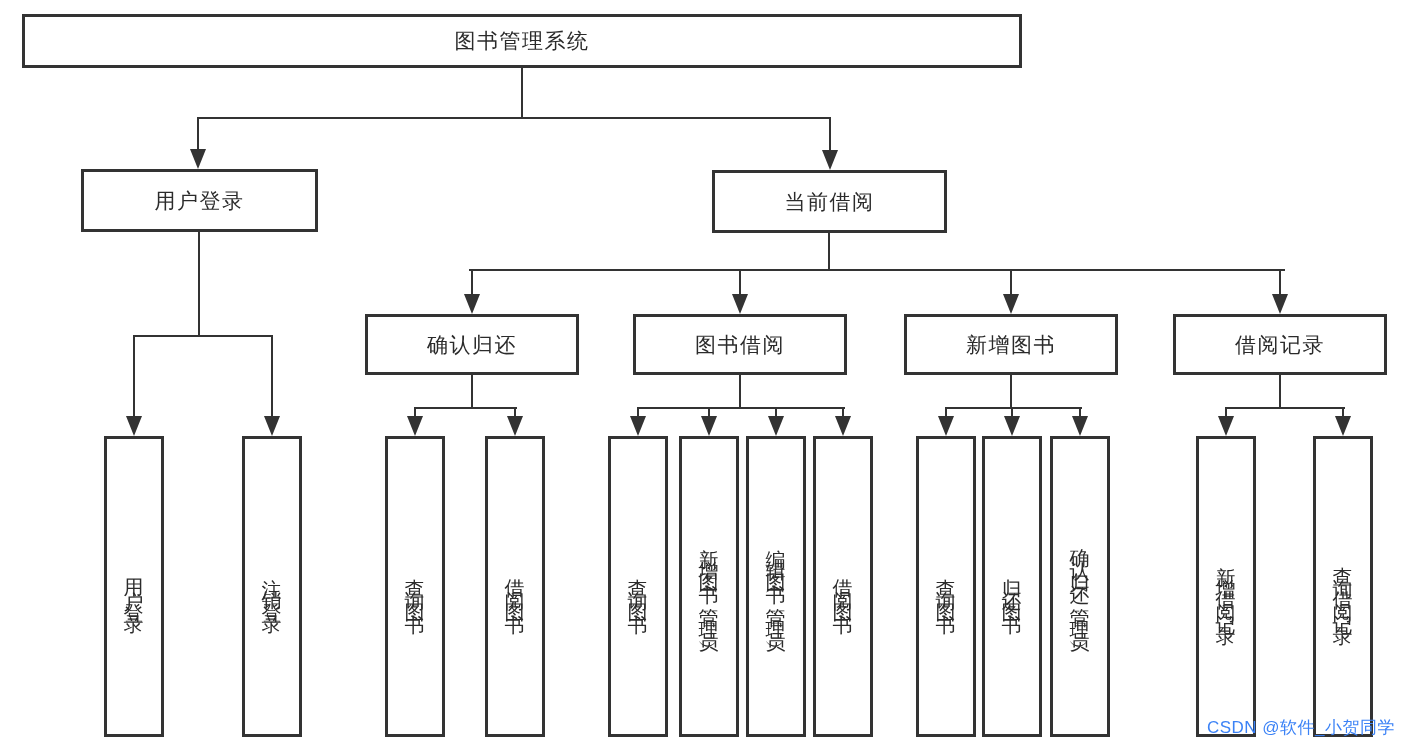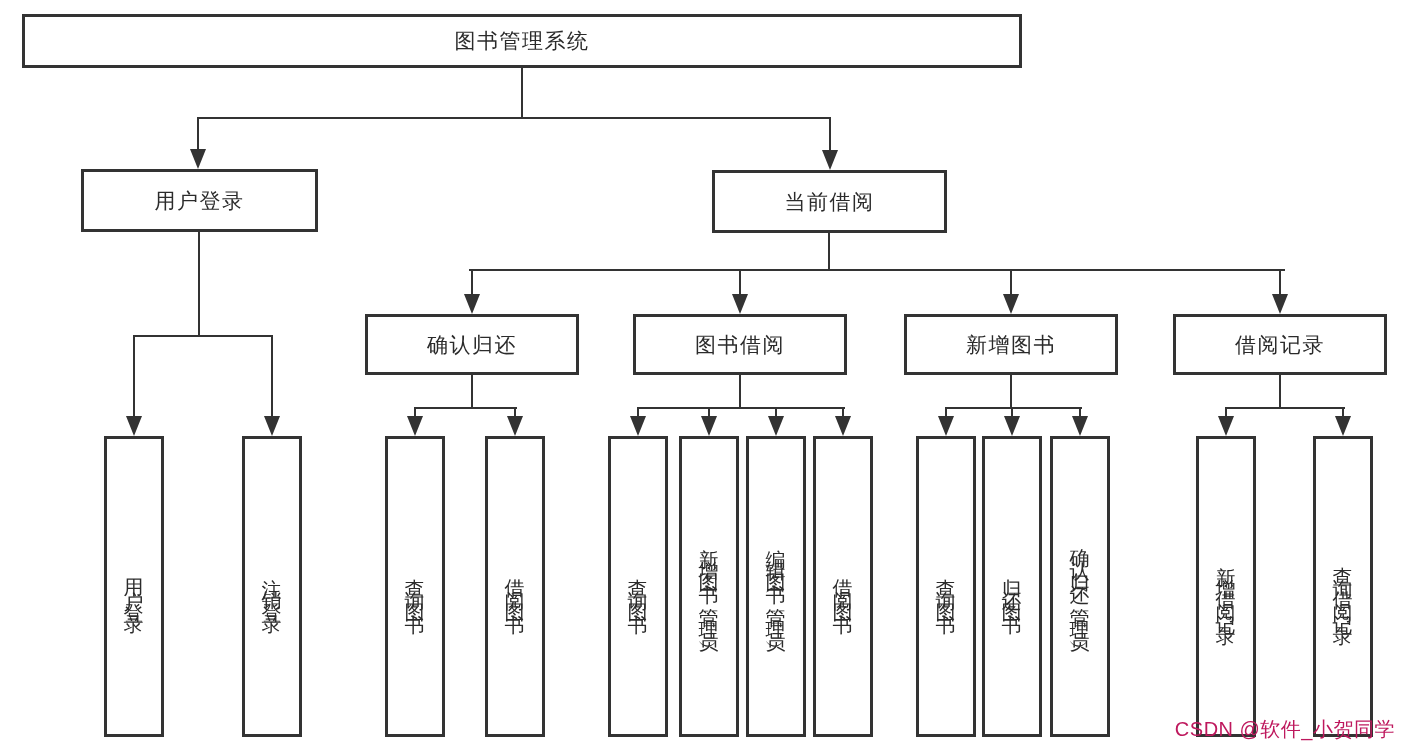--- a/index.html
+++ b/index.html
@@ -21,21 +21,21 @@
     font-size:20px;letter-spacing:12px;line-height:1;color:#2b2b2b;white-space:nowrap;
   }
   .vline{position:absolute;width:2px;background:#333333;z-index:1;}
   .hline{position:absolute;height:2px;background:#333333;z-index:1;}
   .arrow{
     position:absolute;width:0;height:0;z-index:1;
     border-left:8px solid transparent;border-right:8px solid transparent;border-top:20px solid #333333;
   }
   .watermark{
     position:absolute;top:716px;right:10px;z-index:5;
-    font-size:20px;color:#be185d;letter-spacing:0.5px;
+    font-size:17px;color:#3b82f6;letter-spacing:0.5px;
   }
 </style>
 </head>
 <body>
 
 <div class="canvas">
 
   <div class="node" style="left:22px;top:14px;width:1000px;height:54px;">
     <span>图书管理系统</span>
   </div>

